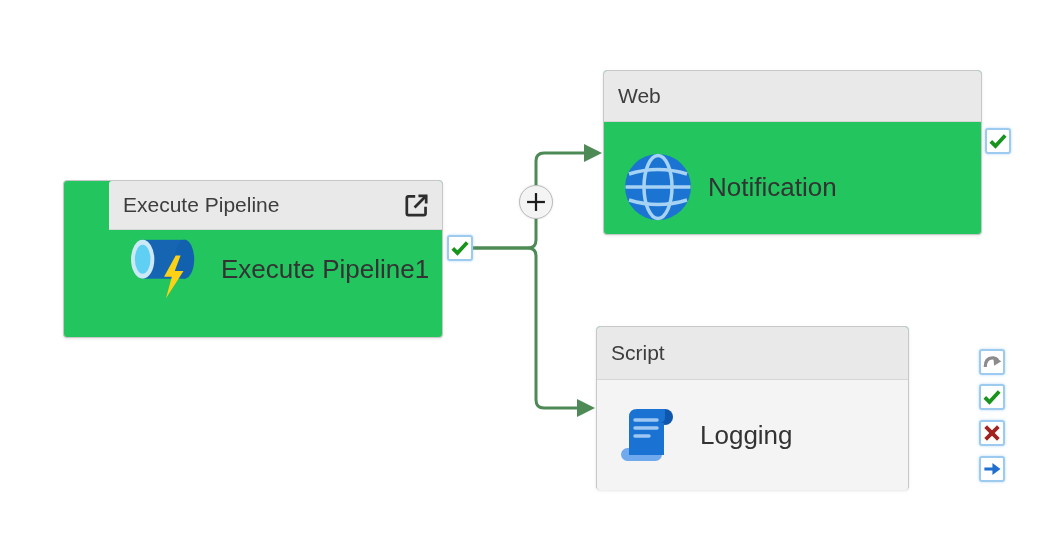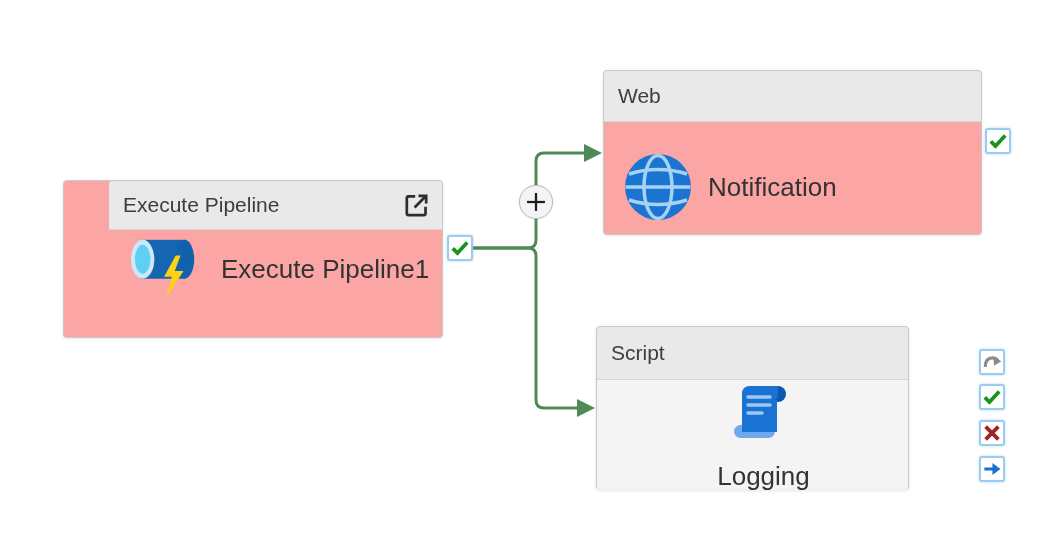--- a/index.html
+++ b/index.html
@@ -2,21 +2,21 @@
 <html><head>
 <meta charset="utf-8">
 <style>
   html,body{margin:0;padding:0;background:#fff;}
   .canvas{
     position:relative;width:1048px;height:549px;background:#ffffff;overflow:hidden;
     font-family:"Liberation Sans","DejaVu Sans",sans-serif;
   }
   .connector-layer{position:absolute;left:0;top:0;z-index:0;}
   .node{
-    position:absolute;background:#fca5a5;border:1px solid #c8c8c8;border-radius:4px;
+    position:absolute;background:#22c55e;border:1px solid #c8c8c8;border-radius:4px;
     box-shadow:0 1px 3px rgba(0,0,0,0.10);box-sizing:border-box;z-index:1;
   }
   .node-header{
     display:flex;align-items:center;background:#e9e9e9;border-bottom:1px solid #d6d6d6;
     border-radius:3px 3px 0 0;padding:0 10px 0 14px;color:#3d3d3d;font-size:21px;
   }
   .node-type{white-space:nowrap;}
   .header-action{margin-left:auto;display:flex;align-items:center;cursor:pointer;}
   .node-body{display:flex;align-items:center;}
   .node-name{font-size:26px;color:#333333;white-space:nowrap;}
@@ -34,21 +34,21 @@
   }
   
   #node-exec{left:63px;top:180px;width:380px;height:158px;padding-left:45px;}
   #node-exec .node-header{height:48px;}
   #node-exec .node-body{height:78px;padding-left:18px;gap:16px;}
   #node-web{left:603px;top:70px;width:379px;height:165px;}
   #node-web .node-header{height:50px;}
   #node-web .node-body{height:130px;padding-left:19px;gap:15px;}
   #node-script{left:596px;top:326px;width:313px;height:164px;}
   #node-script .node-header{height:52px;}
-  #node-script .node-body{height:110px;padding-left:22px;gap:17px;background:#f4f4f4;border-radius:0 0 3px 3px;flex-direction:column;}
+  #node-script .node-body{height:110px;padding-left:22px;gap:17px;background:#f4f4f4;border-radius:0 0 3px 3px;}
 </style>
 </head>
 <body>
 
 <div class="canvas">
 
   <svg class="connector-layer" width="1048" height="549" viewBox="0 0 1048 549">
     <g stroke="#4d8a55" stroke-width="3" fill="none" stroke-linejoin="round">
       <path d="M 473 248 L 528 248 Q 536 248 536 240 L 536 161 Q 536 153 544 153 L 585 153"></path>
       <path d="M 473 248 L 528 248 Q 536 248 536 256 L 536 400 Q 536 408 544 408 L 578 408"></path>

